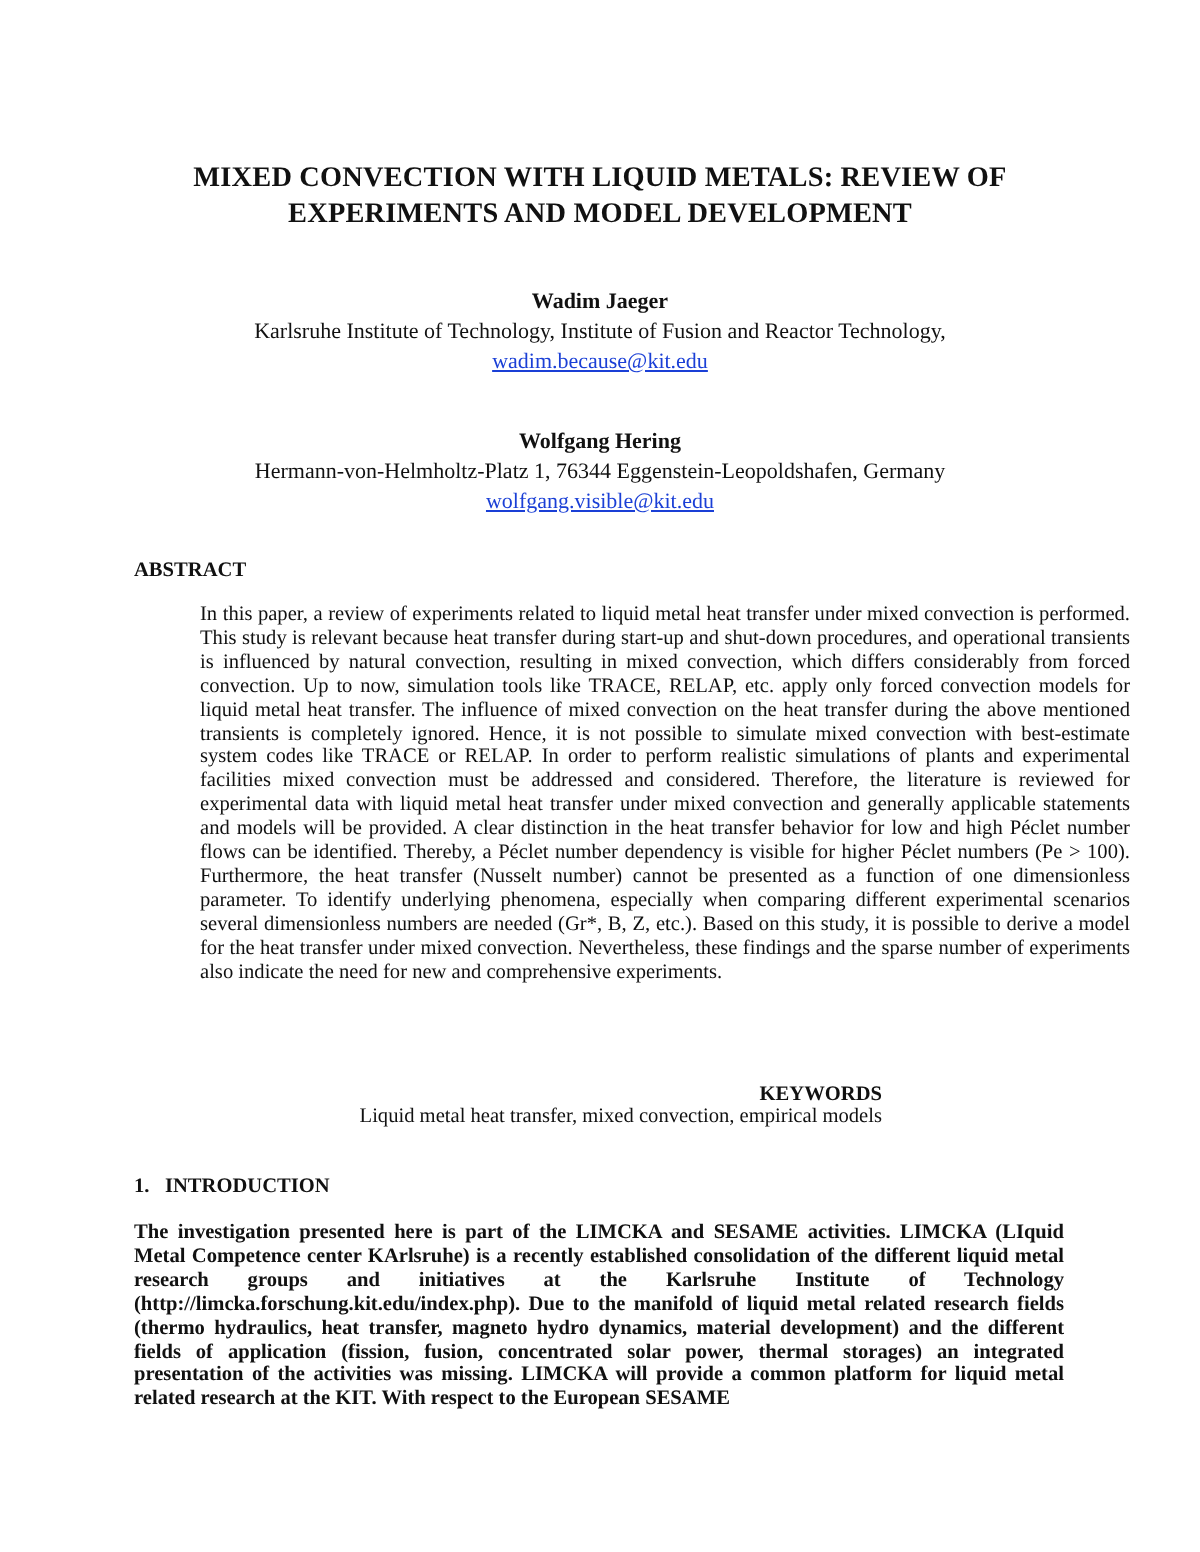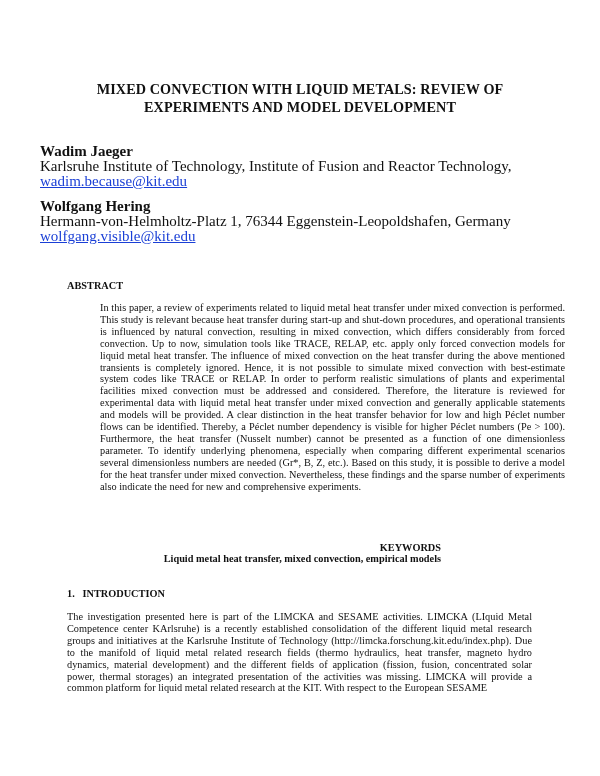--- a/index.html
+++ b/index.html
@@ -1,35 +1,35 @@
 <!DOCTYPE html>
 <html><head>
 <meta charset="utf-8">
 <style>
   html, body { margin: 0; padding: 0; background: #ffffff; }
   body { width: 600px; height: 776px; position: relative; overflow: hidden;
          font-family: "Liberation Serif", "DejaVu Serif", serif; color: #111; }
   .page { position: absolute; left: 0; top: 0; width: 508px; height: 776px; }
   .title { position: absolute; left: 60px; width: 480px; top: 81px; text-align: center;
            font-weight: bold; font-size: 14.2px; line-height: 17.5px; letter-spacing: 0.1px; }
-  .author-block { position: absolute; left: 40px; width: 520px; text-align: left;
-                  font-size: 15px; line-height: 14.8px; font-family: Liberation Serif, serif; }
+  .author-block { position: absolute; left: 40px; width: 520px; text-align: center;
+                  font-size: 11px; line-height: 14.8px; font-family: Liberation Serif, serif; }
   .author-name { font-weight: bold; }
   .email { color: #1a3fd6; text-decoration: underline; }
   .a1 { top: 144px; }
-  .a2 { top: 199px; }
+  .a2 { top: 214px; }
   .heading { position: absolute; font-weight: bold; font-size: 10.3px; }
   .abstract-h { left: 67px; top: 280px; }
   .para { position: absolute; left: 67px; width: 465px; font-size: 10.3px;
           line-height: 11.9px; text-align: justify; }
   .abstract-p { top: 302px; margin-left: 33px; }
   .kw-h { right: 67px; top: 542px; text-align: left; }
-  .kw-text { position: absolute; right: 67px; top: 553px; font-size: 10.3px; text-align: right; font-weight: bold; }
+  .kw-text { position: absolute; right: 67px; top: 553px; font-size: 10.3px; text-align: right; }
   .intro-h { left: 67px; top: 588px; }
-  .intro-p { top: 611px; }
+  .intro-p { top: 611px; font-weight: bold; }
 </style>
 </head>
 <body>
 
 <div class="page">
   <div class="title">MIXED CONVECTION WITH LIQUID METALS: REVIEW OF EXPERIMENTS AND MODEL DEVELOPMENT</div>
 
   <div class="author-block a1">
     <div class="author-name">Wadim Jaeger</div>
     <div>Karlsruhe Institute of Technology, Institute of Fusion and Reactor Technology,</div>

